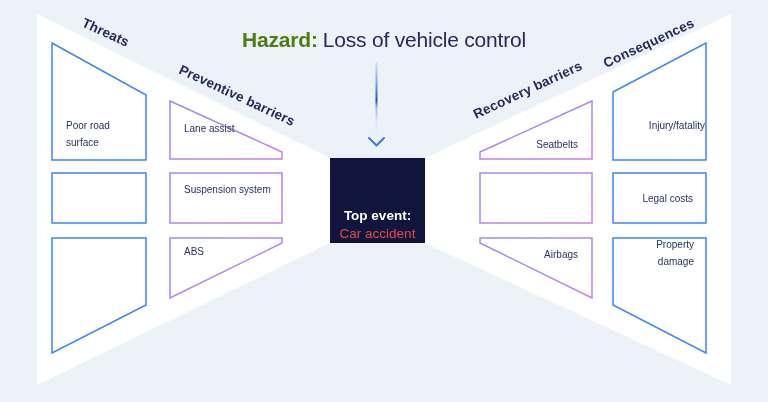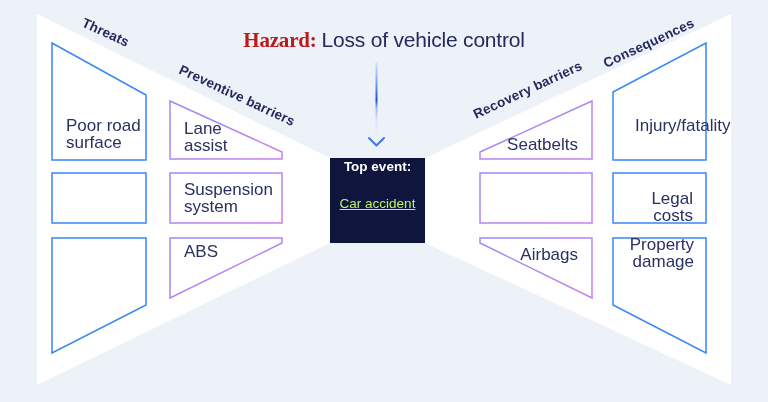--- a/index.html
+++ b/index.html
@@ -11,35 +11,35 @@
     font-family:"Liberation Sans", sans-serif;
   }
   .layer{position:absolute;left:0;top:0;width:768px;height:402px;}
   svg{display:block;}
 
   .title{
     position:absolute;left:0;top:28px;width:768px;
     text-align:center;
     font-size:21px;color:#232a5c;letter-spacing:-0.2px;
   }
-  .title .b{font-weight:700;margin-right:5px;color:#b91c1c;font-family:Liberation Serif, serif;}
+  .title .b{font-weight:700;margin-right:5px;color:#4d7c0f;}
 
   .rot{
     position:absolute;
     font-size:13.5px;font-weight:700;color:#232a5c;
     transform-origin:0 0;
     white-space:nowrap;
     letter-spacing:0.2px;
   }
   .rot.cw{transform:rotate(25deg);}
   .rot.ccw{transform:rotate(-25deg);}
 
   .lbl{
     position:absolute;
-    font-size:17px;line-height:17px;color:#2a3162;
+    font-size:10px;line-height:17px;color:#2a3162;
   }
   .al{text-align:left;}
   .ar{text-align:right;}
 
   
   .p1{left:66px;top:117px;width:76px;}
   .p2{left:68px;top:181px;width:70px;}
   .p3{left:66px;top:244px;width:82px;}
   .p4{left:184px;top:120px;width:60px;}
   .p5{left:184px;top:181px;width:92px;}
@@ -47,26 +47,26 @@
   .p7{left:480px;top:136px;width:98px;}
   .p8{left:484px;top:190px;width:94px;}
   .p9{left:484px;top:246px;width:94px;}
   .p10{left:623px;top:117px;width:70px;margin-left:12px;}
   .p11{left:613px;top:190px;width:80px;}
   .p12{left:618px;top:236px;width:76px;}
 
   .topevent{
     position:absolute;left:330px;top:158px;width:95px;height:85px;
     background:#10153e;
-    display:flex;flex-direction:column;justify-content:flex-start;align-items:center;
+    display:flex;flex-direction:column;justify-content:flex-end;align-items:center;
     text-align:center;
-    font-size:13.5px;line-height:18px;gap:19px;
+    font-size:13.5px;line-height:18px;
   }
   .topevent .te-label{color:#ffffff;font-weight:700;}
-  .topevent .te-value{color:#bef264;text-decoration:underline;}
+  .topevent .te-value{color:#ef4444;}
 </style>
 </head>
 <body>
 
 <div class="stage">
 
   <svg class="layer" viewBox="0 0 768 402">
     <defs>
       <linearGradient id="gradPurple" x1="0" y1="0" x2="1" y2="1">
         <stop offset="0" stop-color="#998cf5"></stop>

